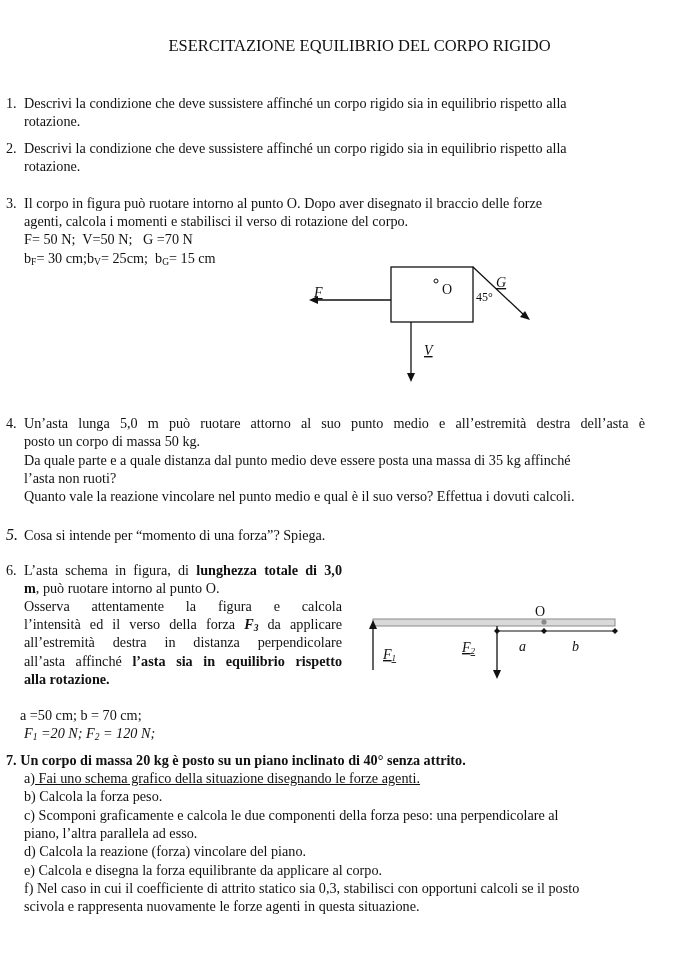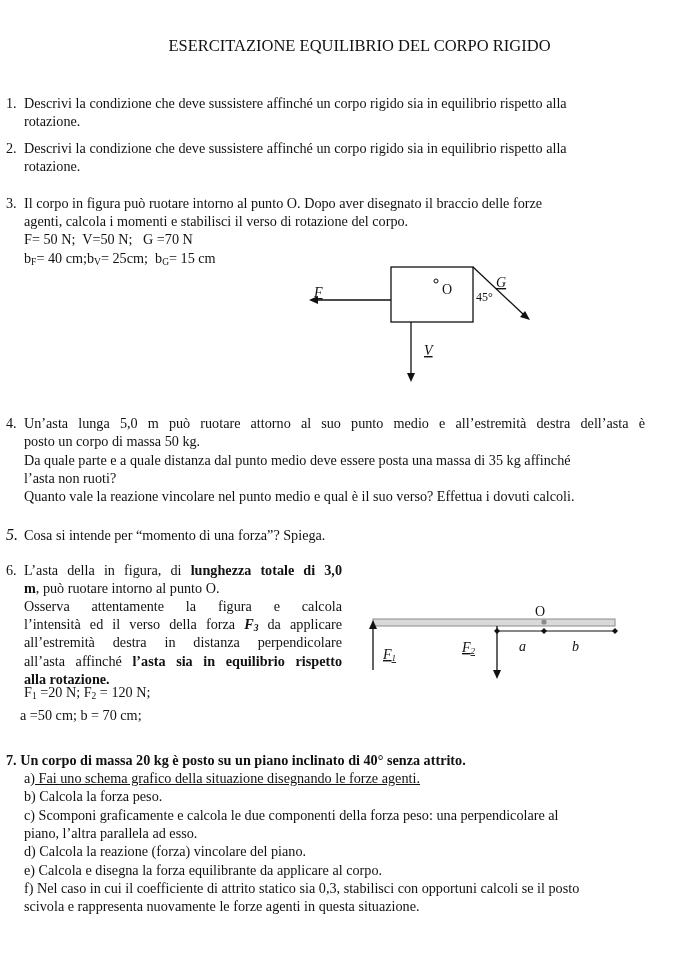--- a/index.html
+++ b/index.html
@@ -38,21 +38,21 @@
   <span class="abs num" style="top:139px">2.</span>
   <span class="abs txt" style="top:139px">Descrivi la condizione che deve sussistere affinché un corpo rigido sia in equilibrio rispetto alla</span>
   <span class="abs txt" style="top:157px">rotazione.</span>
 </div>
 
 <div>
   <span class="abs num" style="top:194px">3.</span>
   <span class="abs txt" style="top:194px">Il corpo in figura può ruotare intorno al punto O. Dopo aver disegnato il braccio delle forze</span>
   <span class="abs txt" style="top:212px">agenti, calcola i momenti e stabilisci il verso di rotazione del corpo.</span>
   <span class="abs txt" style="top:230px; white-space:pre">F= 50 N;  V=50 N;   G =70 N</span>
-  <span class="abs txt" style="top:249px"><span>b</span><sub>F</sub><span>= 40 cm;</span><span>b</span><sub>V</sub><span>= 25cm;</span>&nbsp; <span>b</span><sub>G</sub><span>= 15 cm</span></span>
+  <span class="abs txt" style="top:249px"><span>b</span><sub>F</sub><span>= 30 cm;</span><span>b</span><sub>V</sub><span>= 25cm;</span>&nbsp; <span>b</span><sub>G</sub><span>= 15 cm</span></span>
 
   <svg width="689" height="954">
     <rect x="391" y="267" width="82" height="55" fill="none" stroke="#111" stroke-width="1.3"></rect>
     <circle cx="436" cy="281" r="2" fill="none" stroke="#111" stroke-width="1"></circle>
     <text x="442" y="294" font-size="14">O</text>
 
     <line x1="391" y1="300" x2="316" y2="300" stroke="#111" stroke-width="1.3"></line>
     <polygon points="309,300 318,296 318,304" fill="#111"></polygon>
     <text x="314" y="297" font-size="14" font-style="italic" text-decoration="underline">F</text>
 
@@ -76,28 +76,28 @@
   <span class="abs txt" style="top:487px">Quanto vale la reazione vincolare nel punto medio e qual è il suo verso? Effettua i dovuti calcoli.</span>
 </div>
 
 <div>
   <span class="abs num" style="top:526px; font-style:italic; font-size:16px">5.</span>
   <span class="abs txt" style="top:526px">Cosa si intende per “momento di una forza”? Spiega.</span>
 </div>
 
 <div>
   <span class="abs num" style="top:561px">6.</span>
-  <span class="justify" style="top:561px"><span>L’asta della in figura, di </span><b>lunghezza totale di 3,0</b></span>
+  <span class="justify" style="top:561px"><span>L’asta schema in figura, di </span><b>lunghezza totale di 3,0</b></span>
   <span class="abs txt" style="top:579px"><b>m</b><span>, può ruotare intorno al punto O.</span></span>
   <span class="justify" style="top:597px">Osserva attentamente la figura e calcola</span>
   <span class="justify" style="top:615px"><span>l’intensità ed il verso della forza </span><b><i>F</i><sub><i>3</i></sub></b><span> da applicare</span></span>
   <span class="justify" style="top:633px">all’estremità destra in distanza perpendicolare</span>
   <span class="justify" style="top:652px"><span>all’asta affinché </span><b>l’asta sia in equilibrio rispetto</b></span>
   <b class="abs txt" style="top:670px">alla rotazione.</b>
-  <span class="abs txt" style="top:683px; white-space:pre"><span>F</span><sub>1</sub><span> =20 N; </span><span>F</span><sub>2</sub><span> = 120 N;</span></span>
+  <span class="abs txt" style="top:724px; font-style:italic; white-space:pre"><span>F</span><sub>1</sub><span> =20 N; </span><span>F</span><sub>2</sub><span> = 120 N;</span></span>
   <span class="abs" style="top:706px; left:20px; ">a =50 cm; b = 70 cm;</span>
 
   <svg width="689" height="954">
     <rect id="rod-bar" x="373" y="619" width="242" height="7" stroke-width="1" fill="#d9d9d9" stroke="#8a8a8a"></rect>
     <circle id="rod-pivot" cx="544" cy="622" r="2.6" fill="#888888"></circle>
     <text x="535" y="616" font-size="14">O</text>
 
     <line x1="373" y1="670" x2="373" y2="626" stroke="#111" stroke-width="1.3"></line>
     <polygon points="373,620 369,629 377,629" fill="#111"></polygon>
     <text x="383" y="659" font-size="14" font-style="italic" text-decoration="underline"><tspan>F</tspan><tspan font-size="9" dy="2">1</tspan></text>

